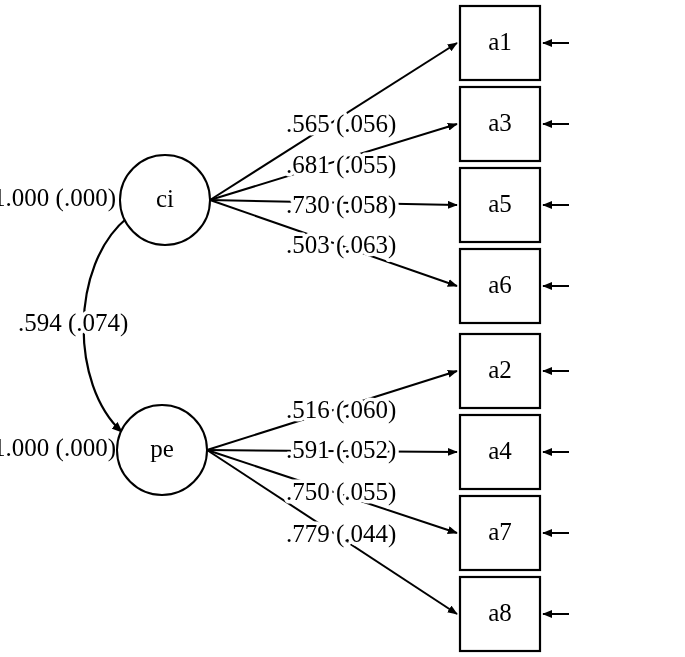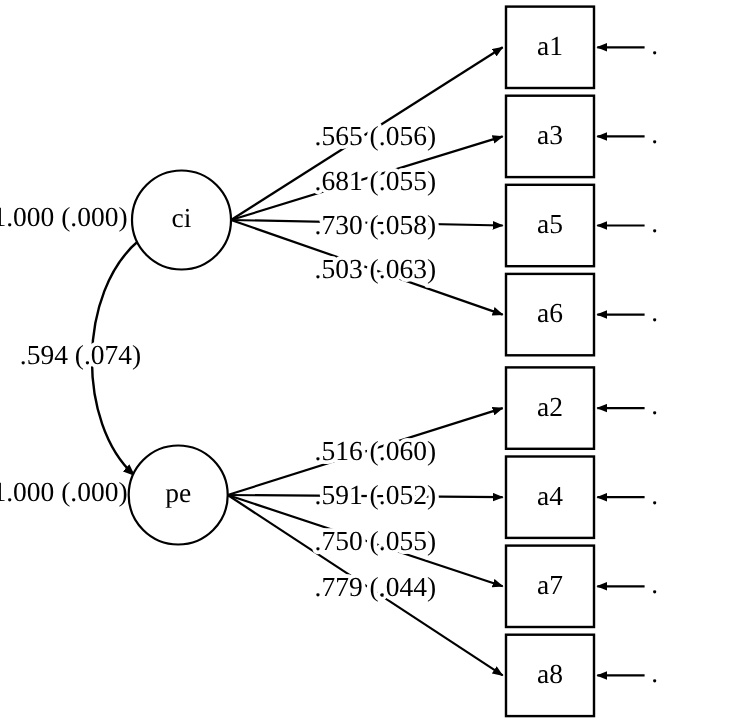--- a/index.html
+++ b/index.html
@@ -8,21 +8,20 @@
     padding: 0;
     background: #ffffff;
   }
   #diagram-root {
     position: relative;
     width: 569px;
     height: 657px;
     background: #ffffff;
     overflow: hidden;
     font-family: "Liberation Serif", "DejaVu Serif", serif;
-    padding-left: 28px;
   }
   svg#sem-canvas {
     position: absolute;
     left: 0;
     top: 0;
     width: 685px;
     height: 657px;
     display: block;
   }
   .node-shape {

